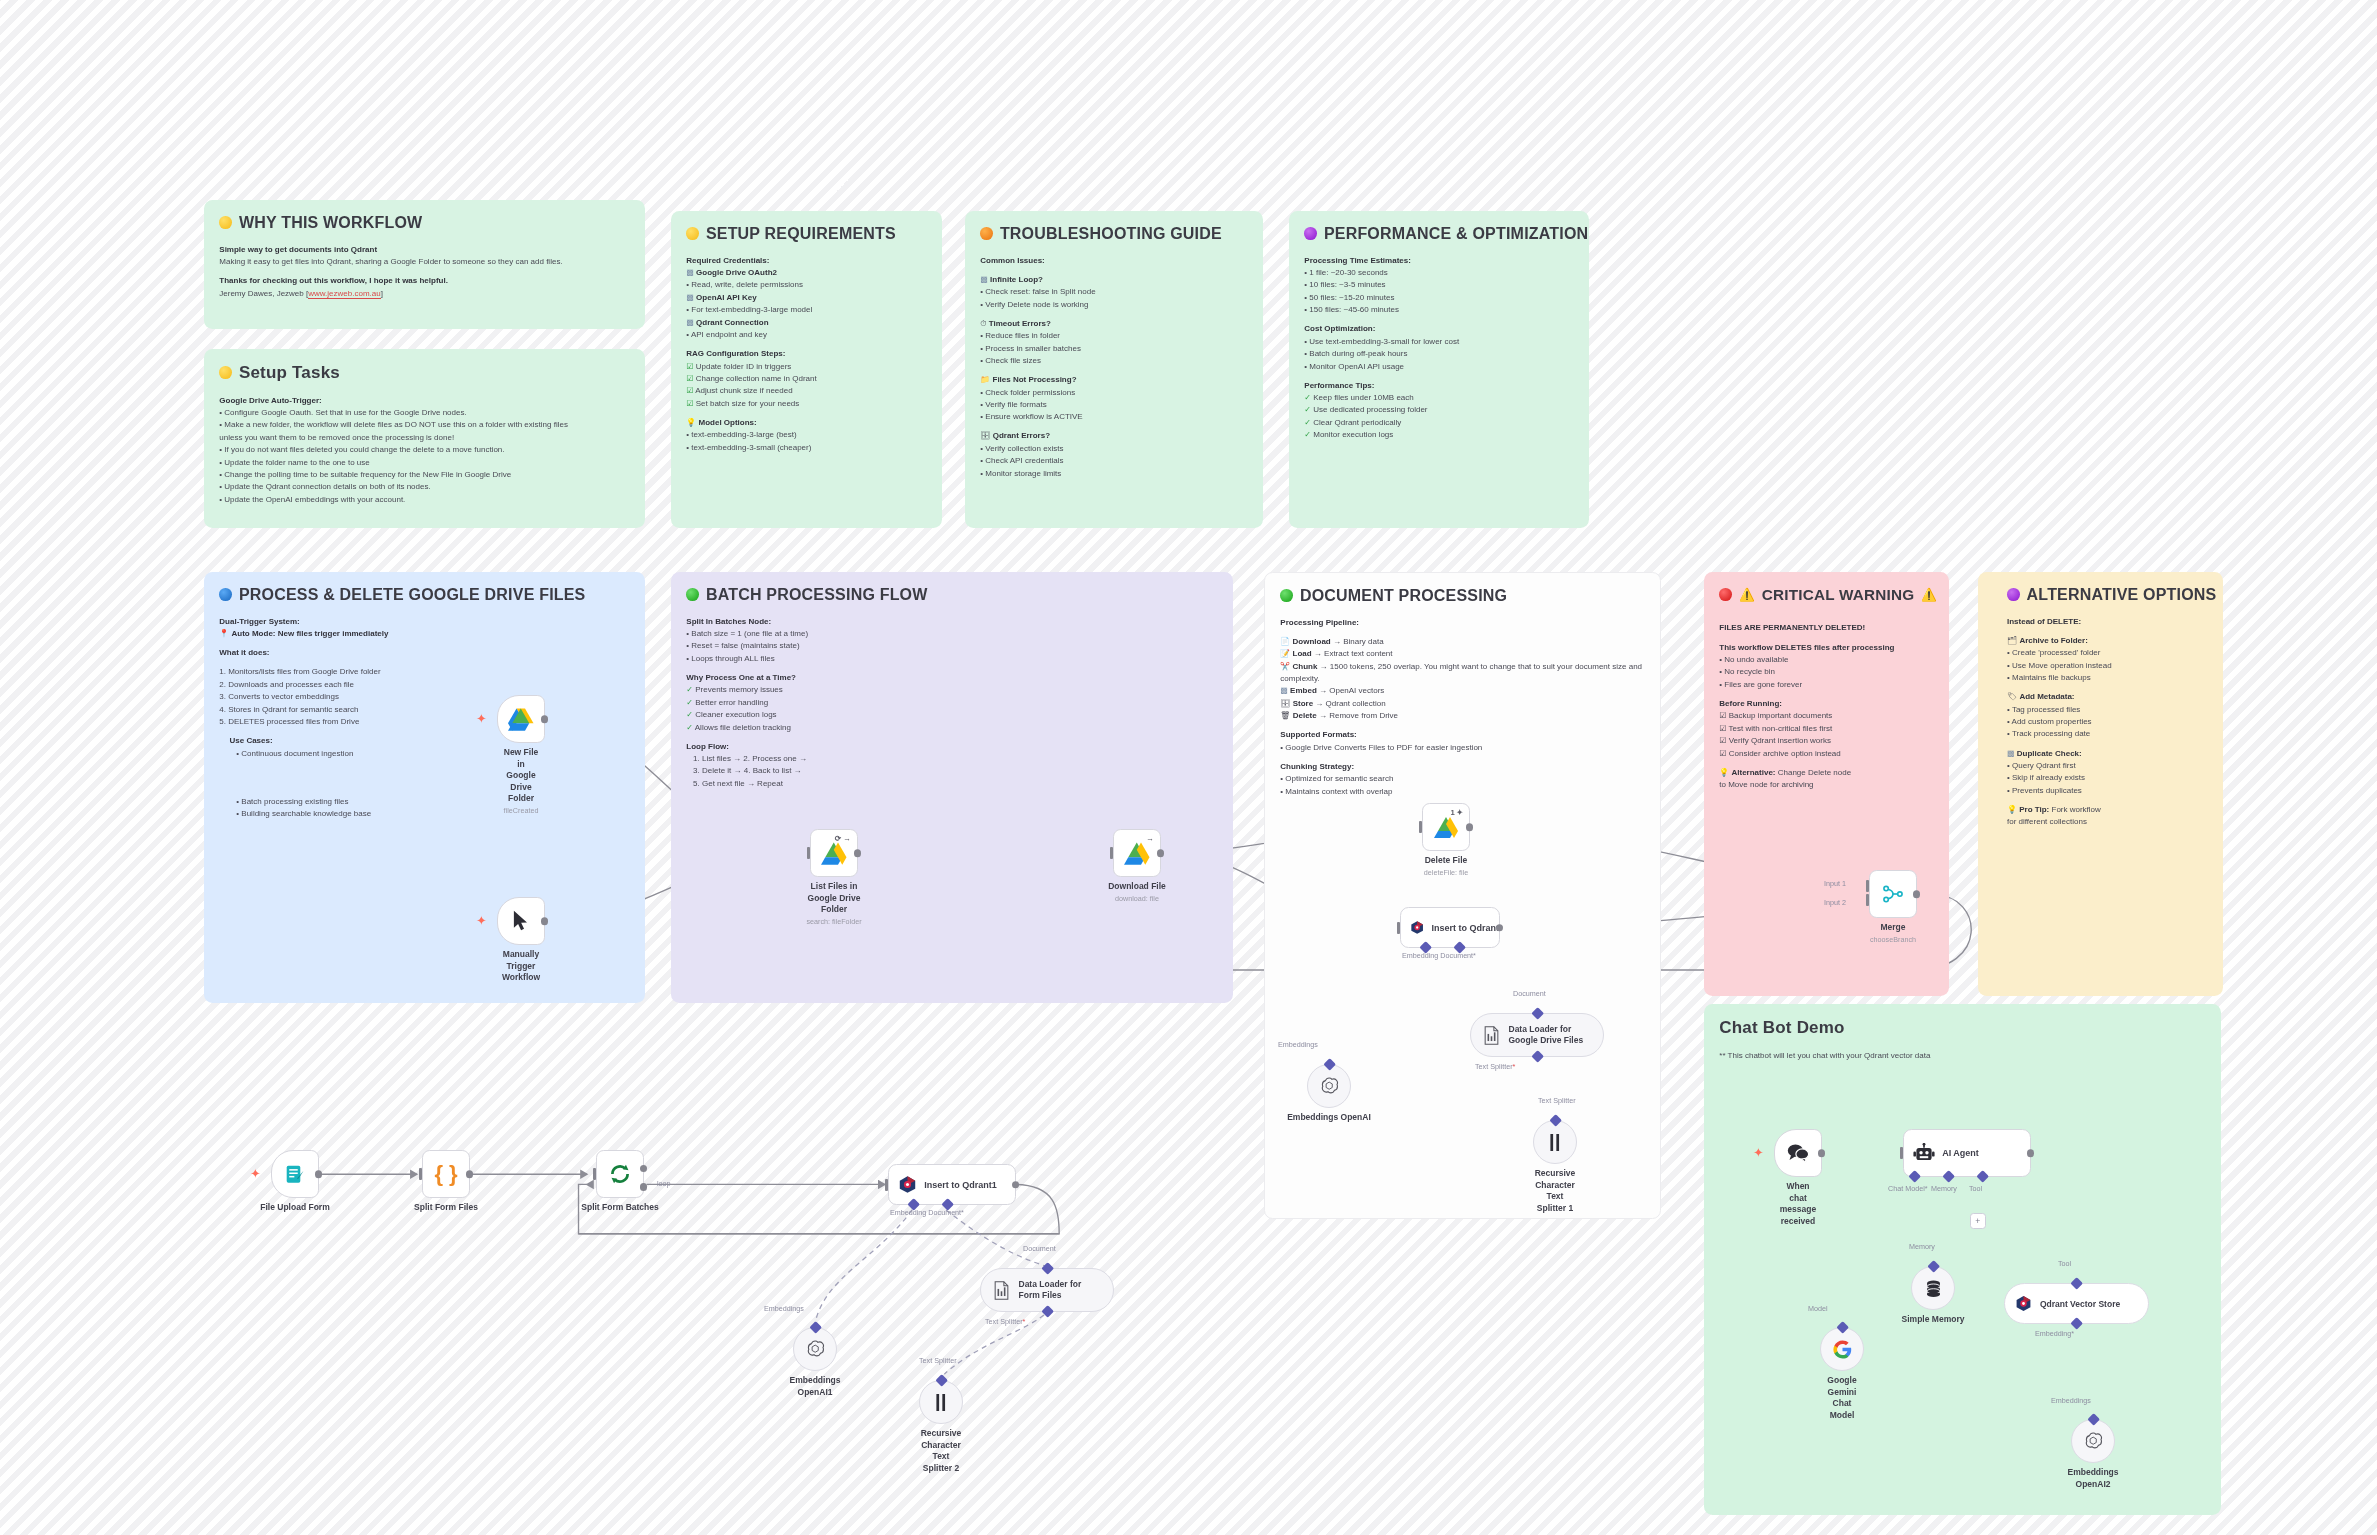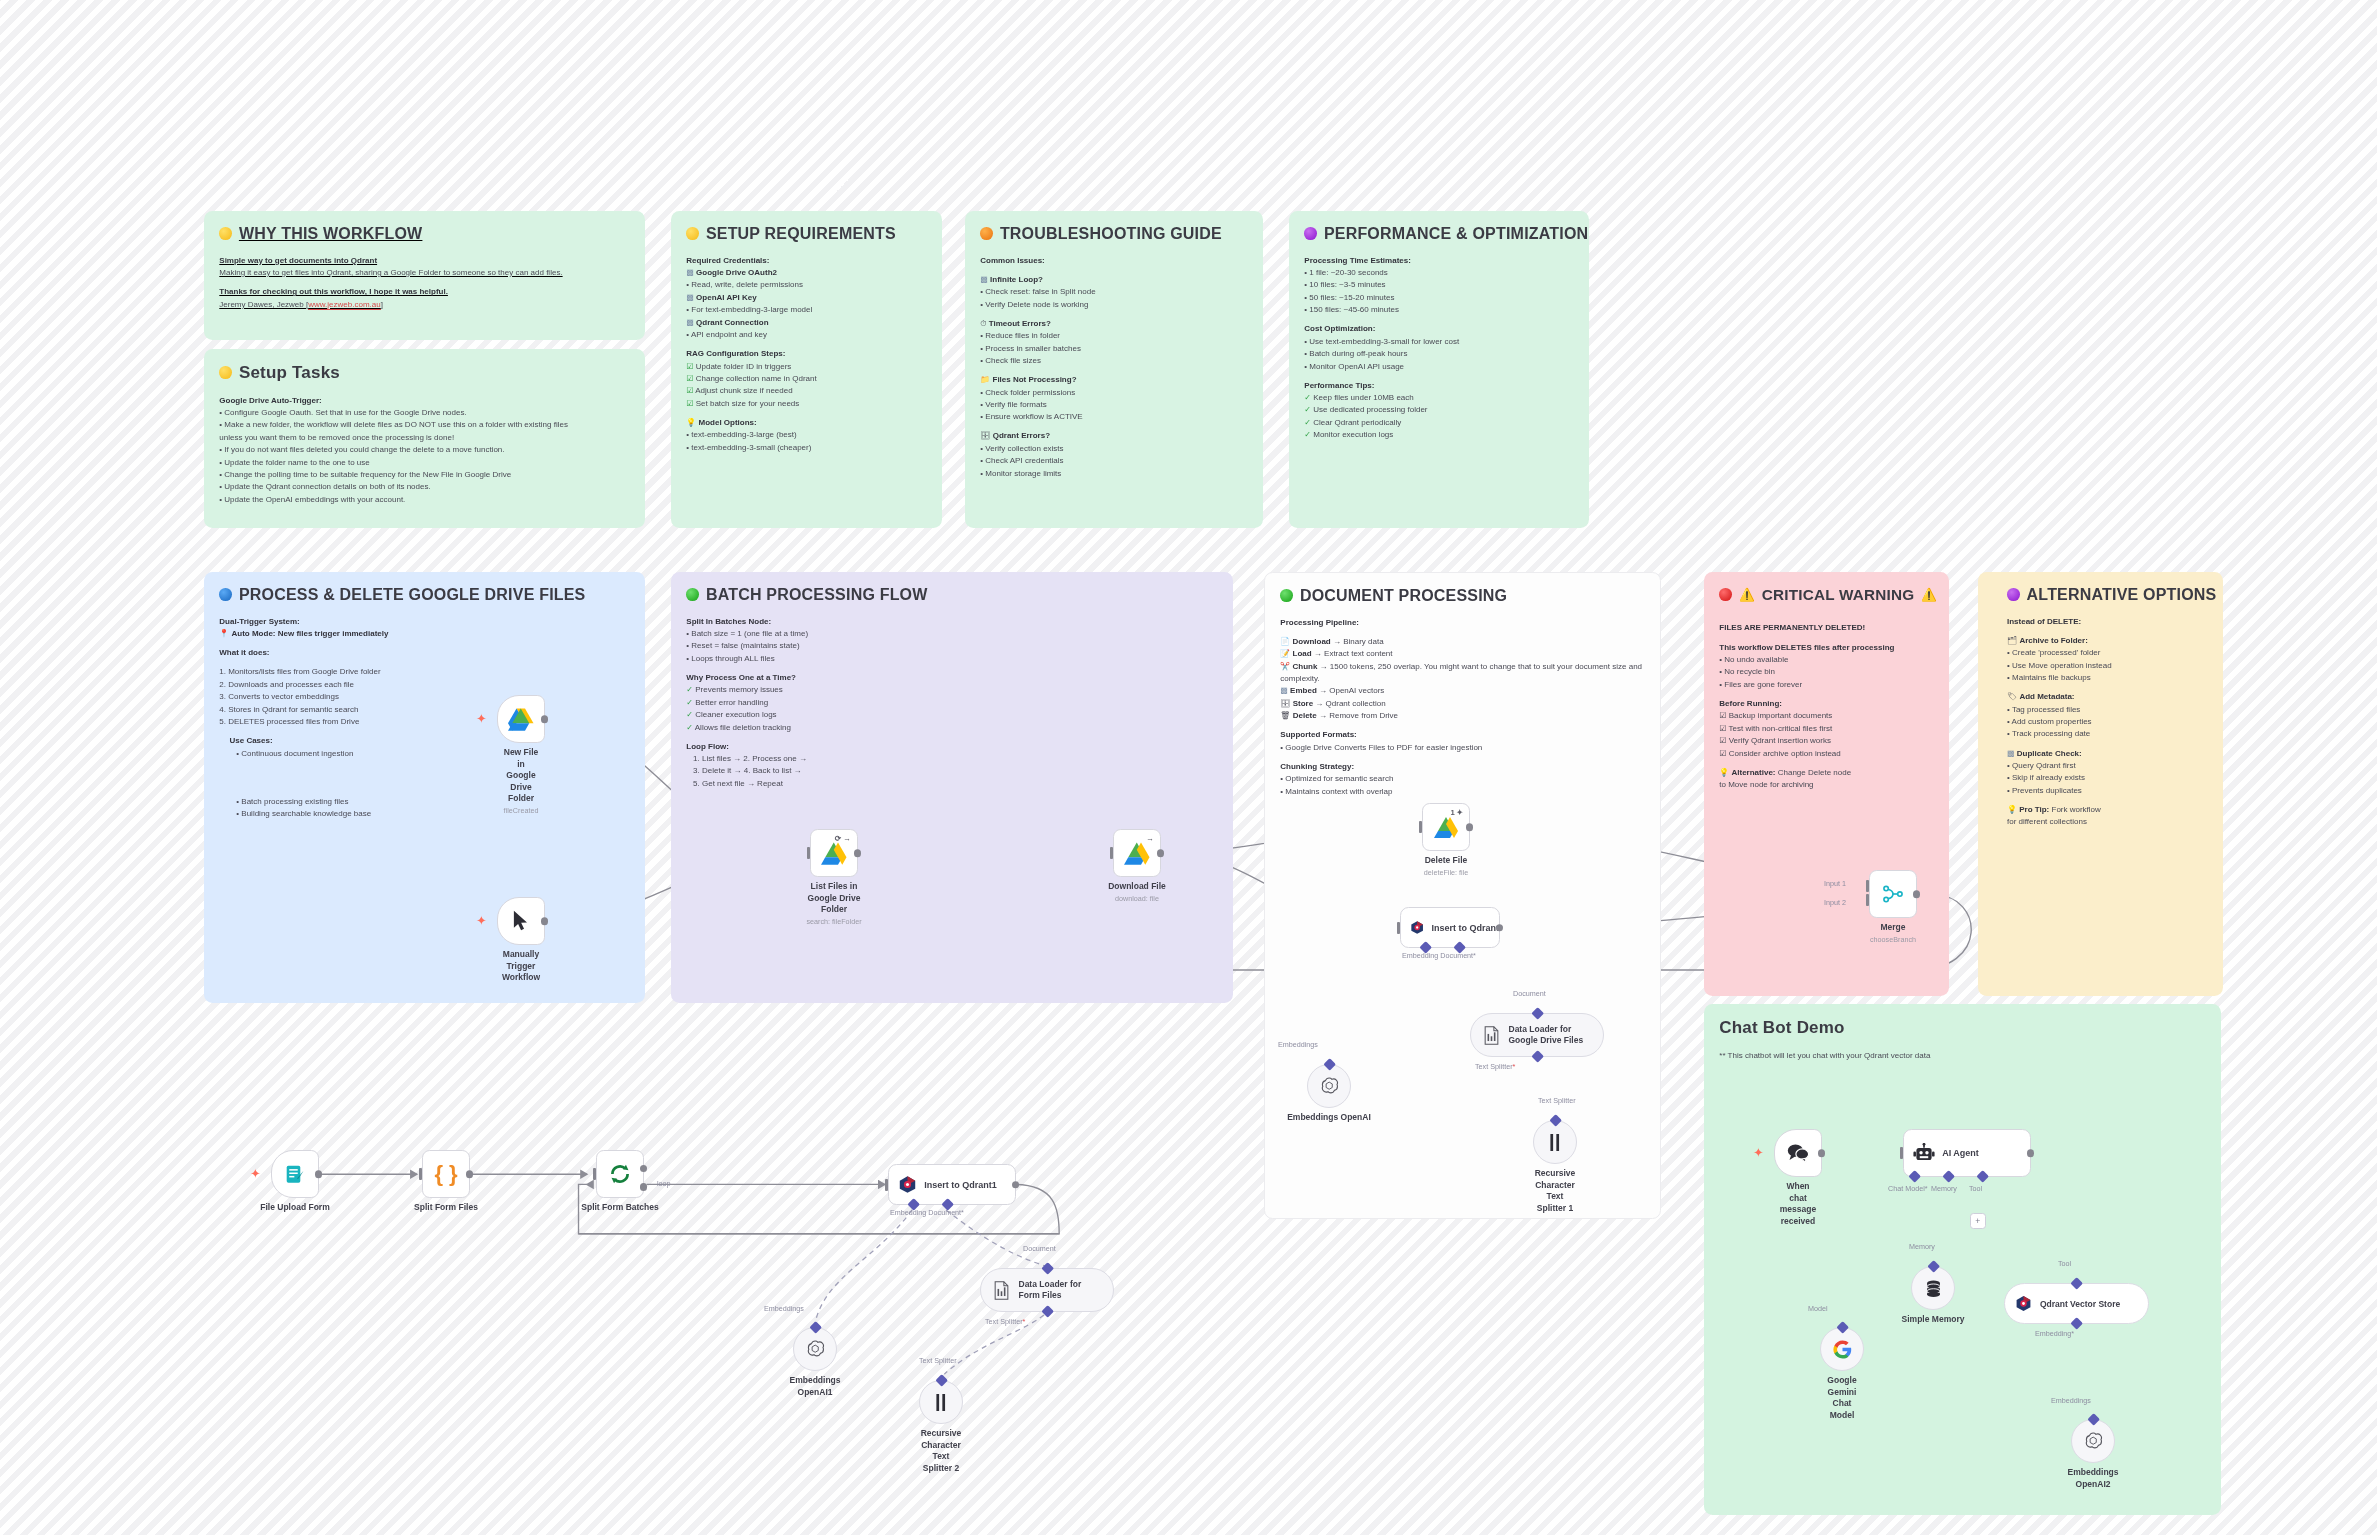--- a/index.html
+++ b/index.html
@@ -259,21 +259,21 @@
 
       <path d="M2323,1382 C 2340,1420 2390,1450 2425,1500"></path>
 
       <path d="M2423,1555 C 2430,1590 2440,1620 2455,1660"></path>
     </g>
     <g stroke="#7f9f92" stroke-width="1.6" fill="none">
       <path d="M2323,1382 L 2323,1428"></path>
     </g>
   </svg>
 
-  <div class="note green" style="left:204px; top:211px; width:441px; height:129px;text-decoration:underline;">
+  <div class="note green" style="left:204px; top:200px; width:441px; height:129px;">
     <div class="note-title">
       <span class="dot yellow"></span>
       <span>WHY THIS WORKFLOW</span>
     </div>
     <div class="body-txt">
       <div class="b">Simple way to get documents into Qdrant</div>
       <div>Making it easy to get files into Qdrant, sharing a Google Folder to someone so they can add files.</div>
       <span class="sp"></span>
       <div class="b">Thanks for checking out this workflow, I hope it was helpful.</div>
       <div>

